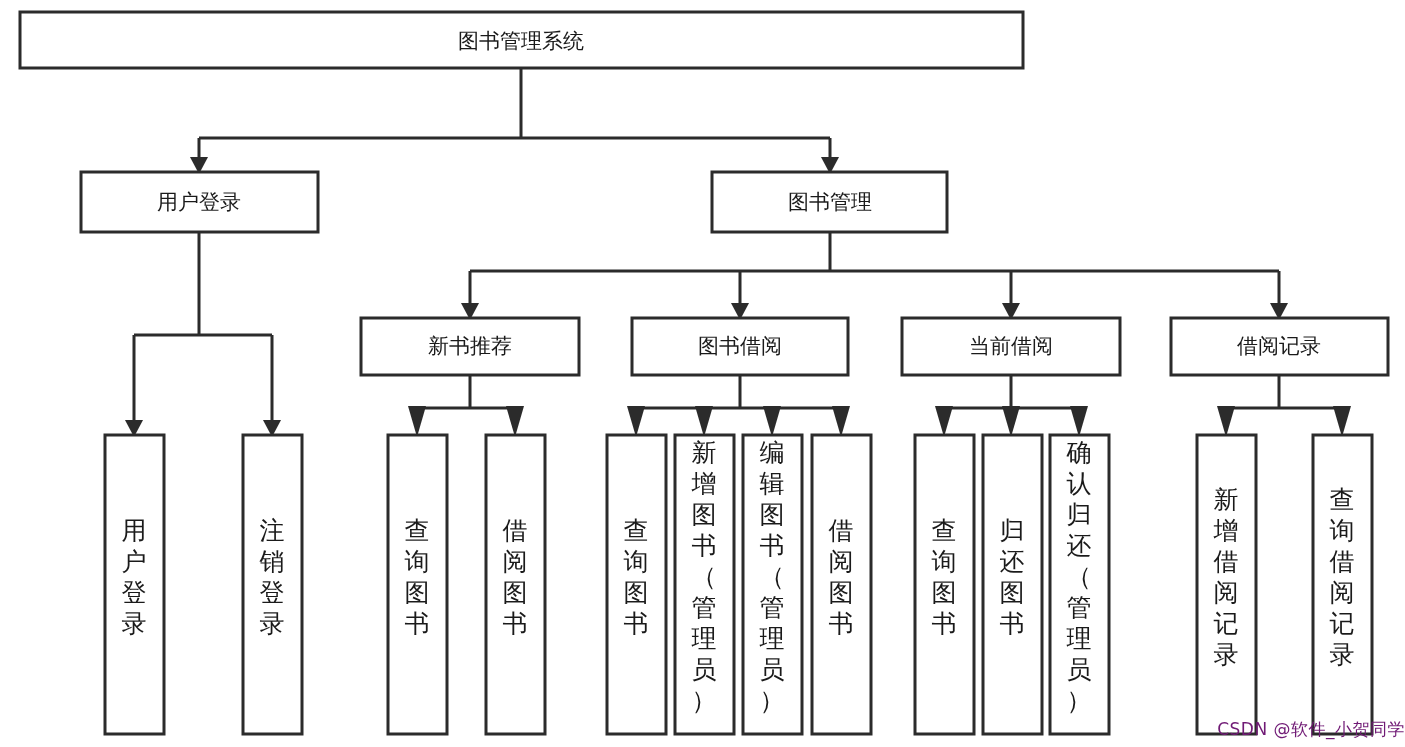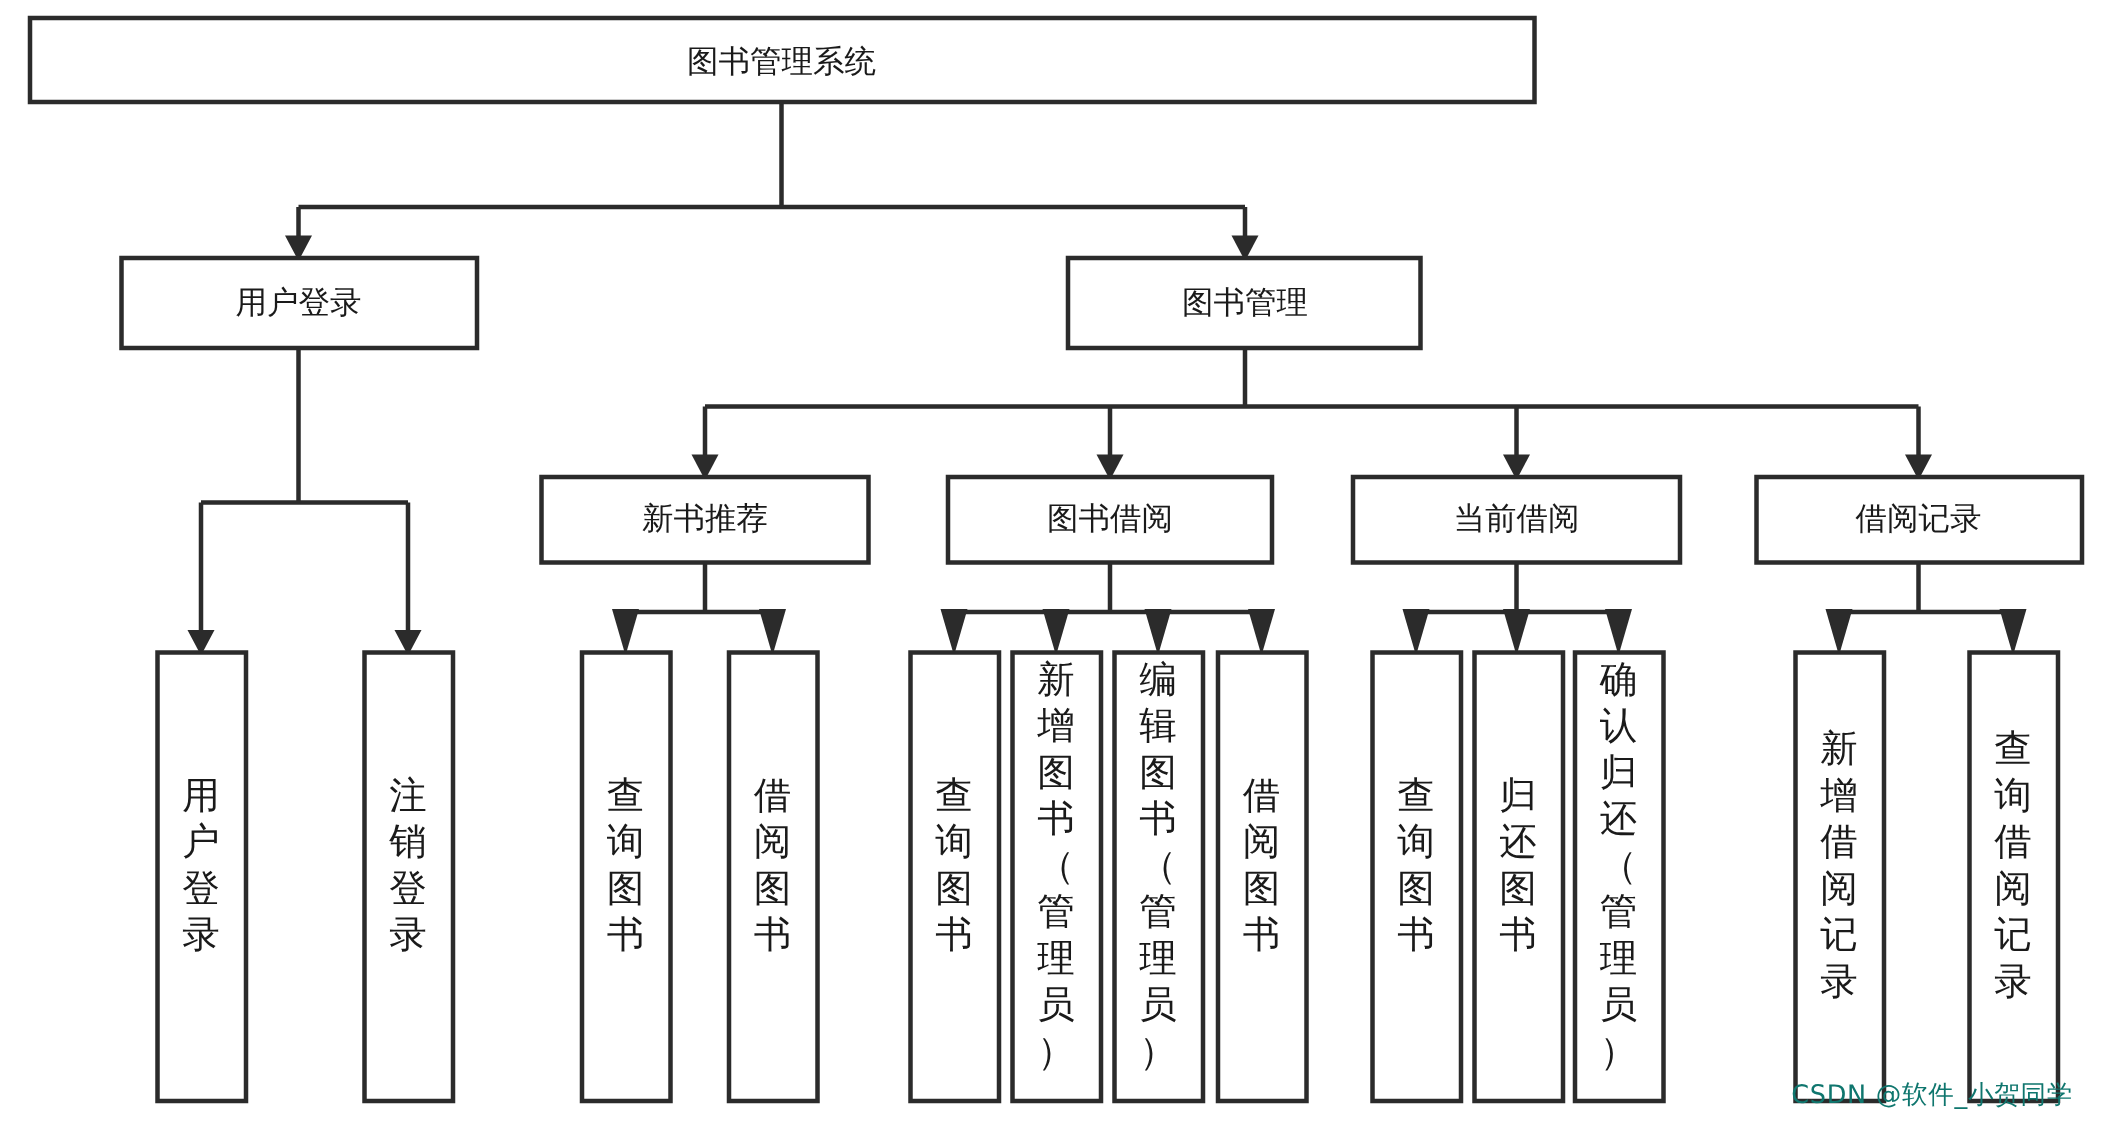--- a/index.html
+++ b/index.html
@@ -50,25 +50,25 @@
     dominant-baseline: middle;
   }
   .node-label-v {
     font-family: "DejaVu Sans", "Liberation Sans", sans-serif;
     font-size: 25px;
     fill: #1a1a1a;
     text-anchor: middle;
   }
   .watermark {
     position: absolute;
-    right: 23px;
+    right: 0;
     bottom: 6px;
     font-family: "DejaVu Sans", "Liberation Sans", sans-serif;
     font-size: 17px;
-    color: #0f766e;
+    color: #701a75;
     letter-spacing: 0.5px;
     white-space: nowrap;
     user-select: none;
   }
 </style>
 </head>
 <body>
 
 <div id="diagram-root">
 

